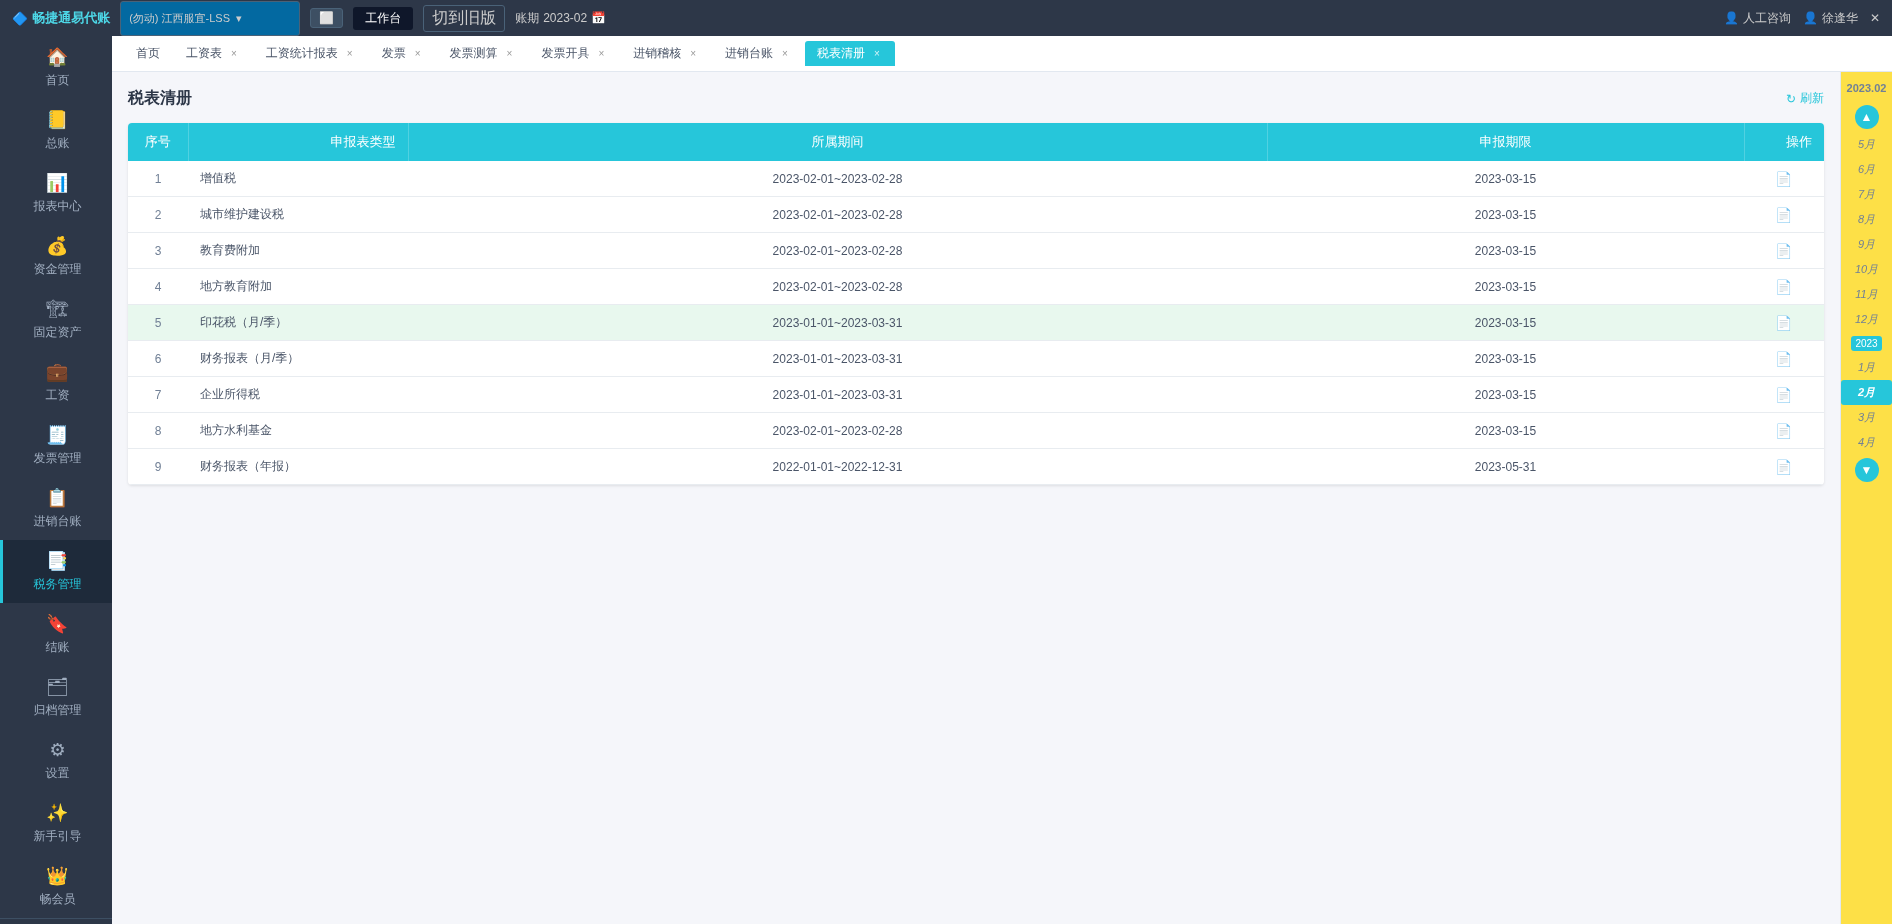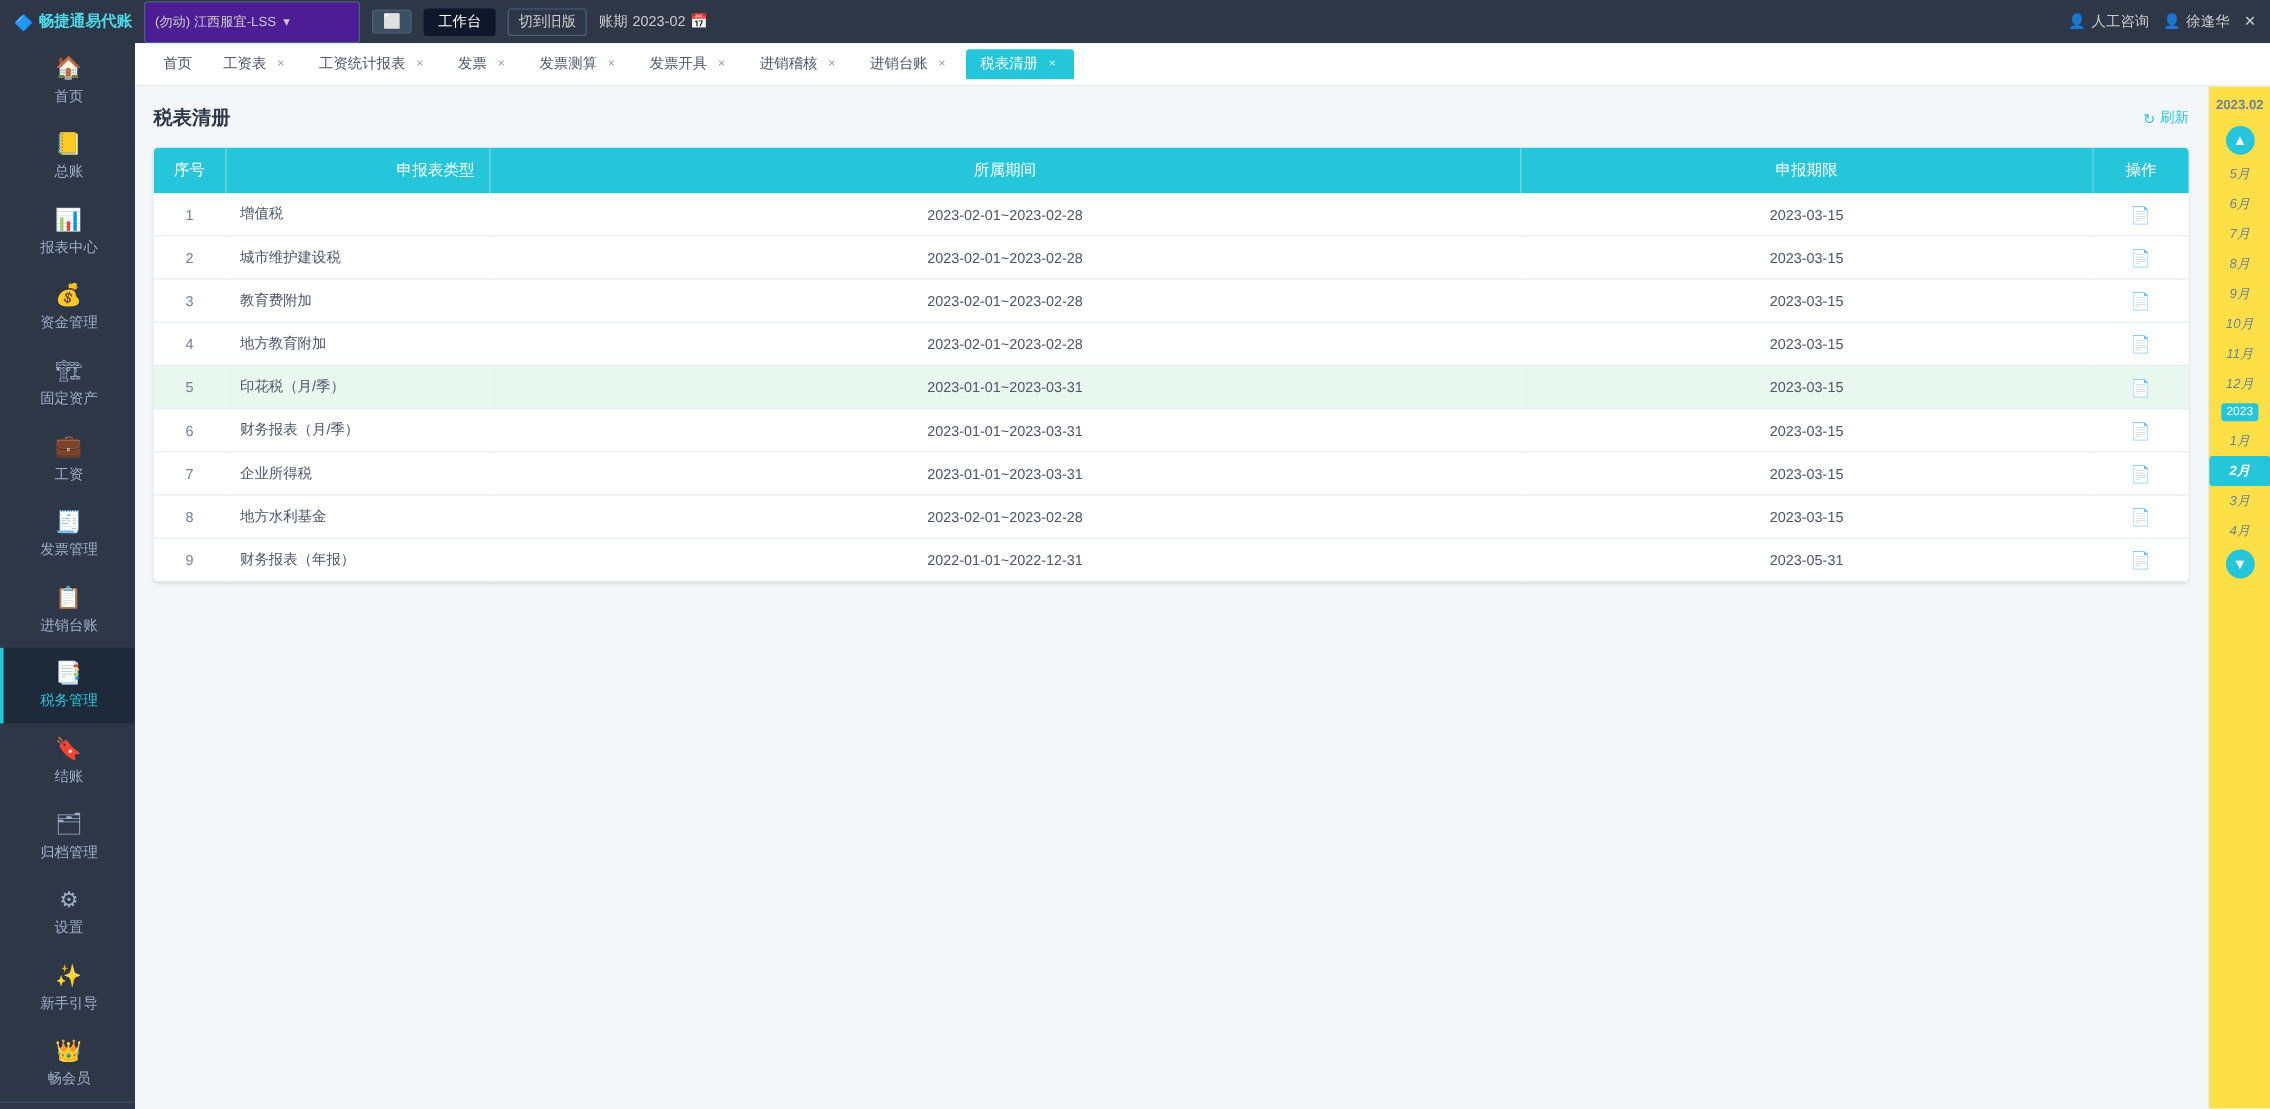--- a/index.html
+++ b/index.html
@@ -17,21 +17,21 @@
     }
     .top-bar-logo {
       color: #4dd8e8;
       font-size: 13px;
       font-weight: bold;
       display: flex;
       align-items: center;
       gap: 4px;
     }
     .top-bar-company {
-      background: #4c1d95;
+      background: #0369a1;
       border: 1px solid #4a6278;
       color: #ccc;
       font-size: 12px;
       padding: 9px 8px;
       border-radius: 3px;
       display: flex;
       align-items: center;
       gap: 6px;
       min-width: 180px;
     }
@@ -51,21 +51,21 @@
       border: none;
       font-size: 12px;
       padding: 3px 12px;
       border-radius: 3px;
       cursor: pointer;
     }
     .top-bar-old {
       background: transparent;
       border: 1px solid #4a6278;
       color: #ccc;
-      font-size: 12px;
+      font-size: 16px;
       padding: 2px 8px;
       border-radius: 3px;
       cursor: pointer;
     }
     .top-bar-period {
       color: #ccc;
       font-size: 12px;
       display: flex;
       align-items: center;
       gap: 4px;
@@ -207,21 +207,21 @@
       background: #26c6da;
       color: white;
     }
     .data-table thead th {
       padding: 10px 12px;
       text-align: center;
       font-size: 13px;
       font-weight: normal;
       border-right: 1px solid rgba(255,255,255,0.2);
     }
-    .data-table thead th:last-child { border-right: none; }
+    .data-table thead th:last-child { border-right: none; text-align: right; }
     .data-table tbody tr {
       border-bottom: 1px solid #e8ecf0;
     }
     .data-table tbody tr.highlighted { background: #e8f8ee; }
     .data-table tbody td {
       padding: 9px 12px;
       text-align: center;
       font-size: 12px;
       color: #4a5568;
     }

